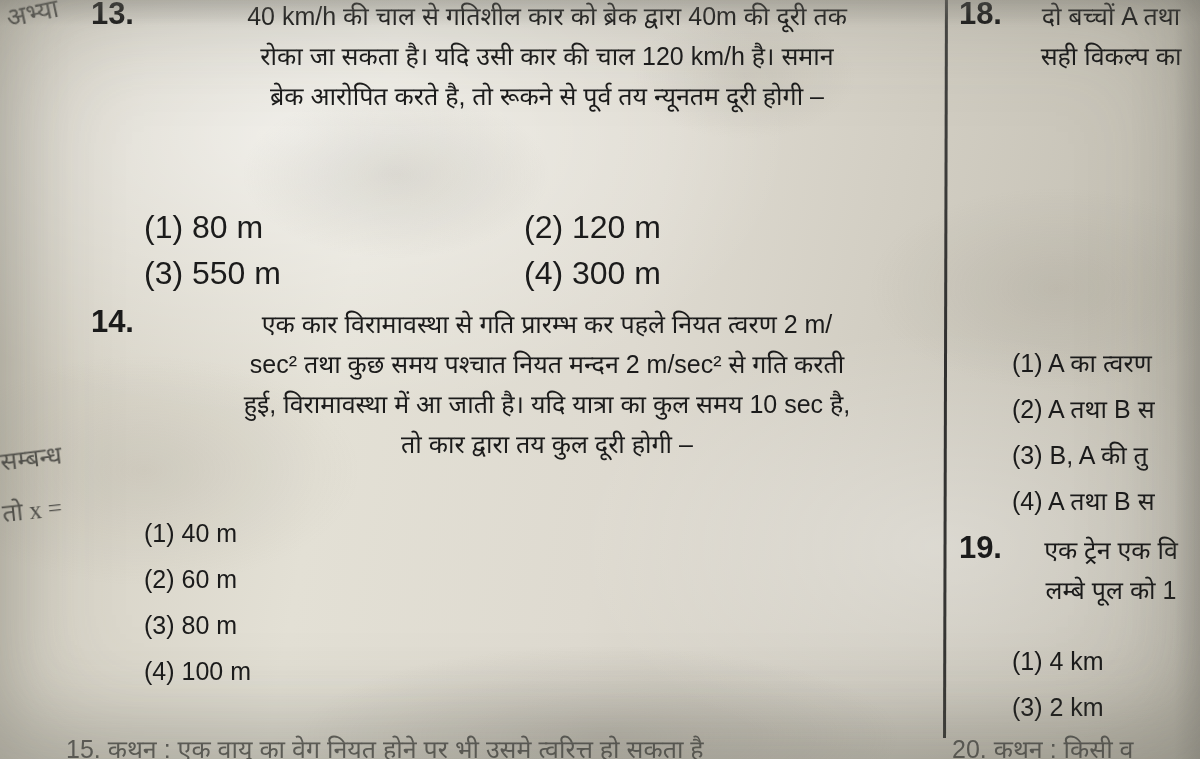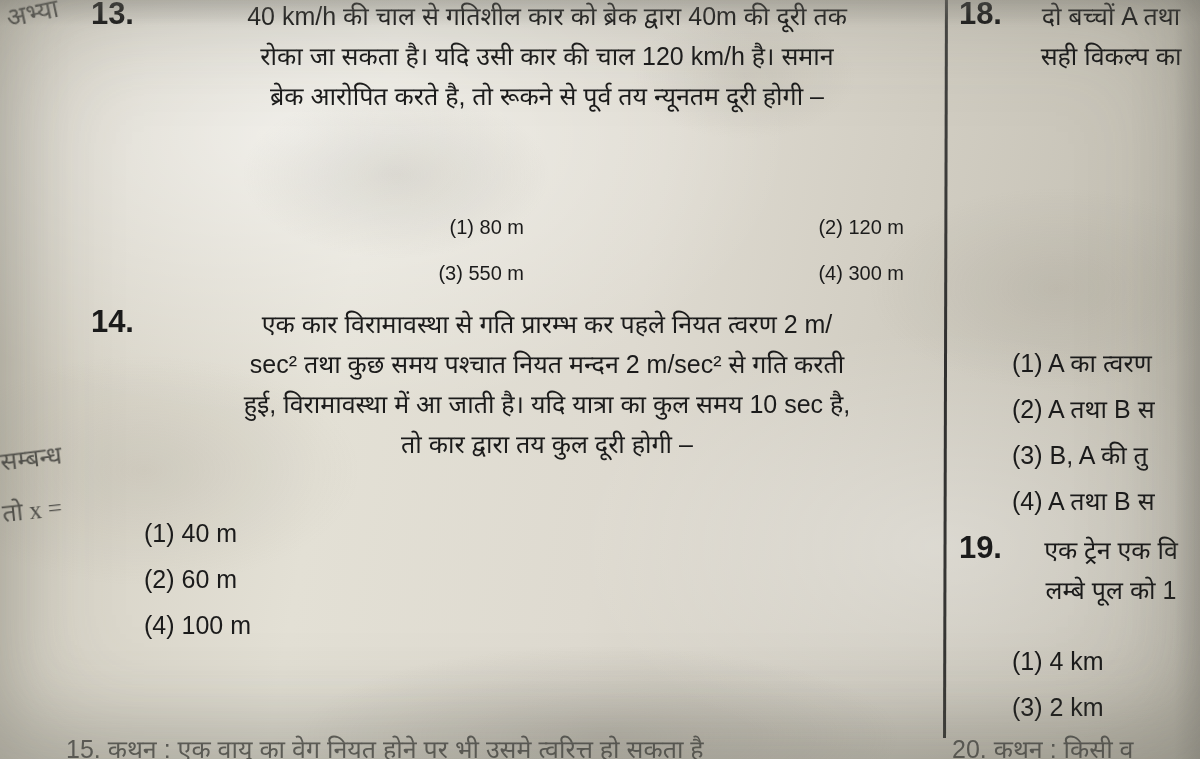--- a/index.html
+++ b/index.html
@@ -90,24 +90,23 @@
     white-space: nowrap;
     font-weight: 500;
     text-align: center;
   }
   .opts {
     position: absolute;
     width: 100%;
   }
   .optrow {
     display: flex;
-    font-size: 20px;
+    font-size: 32px;
     line-height: 46px;
     font-weight: 500;
-    text-align: right;
   }
   .opt {
     width: 380px;
   }
   .opt-single {
     font-size: 25px;
     line-height: 46px;
     font-weight: 500;
   }
   
@@ -211,20 +210,21 @@
         <div class="line">एक कार विरामावस्था से गति प्रारम्भ कर पहले नियत त्वरण 2 m/</div>
         <div class="line">sec² तथा कुछ समय पश्चात नियत मन्दन 2 m/sec² से गति करती</div>
         <div class="line">हुई, विरामावस्था में आ जाती है। यदि यात्रा का कुल समय 10 sec है,</div>
         <div class="line">तो कार द्वारा तय कुल दूरी होगी –</div>
       </div>
     </div>
 
     <div class="opts" style="left:144px; top:510px; width:800px;">
       <div class="opt-single">(1) 40 m</div>
       <div class="opt-single">(2) 60 m</div>
+      <div class="opt-single">(3) 80 m</div>
       <div class="opt-single">(4) 100 m</div>
     </div>
 
     <div class="cutoff" id="cutoff-left">15. कथन : एक वायु का वेग नियत होने पर भी उसमे त्वरित्त हो सकता है</div>
   </div>
 
   <div class="divider"></div>
 
   <div class="col-right">
 

